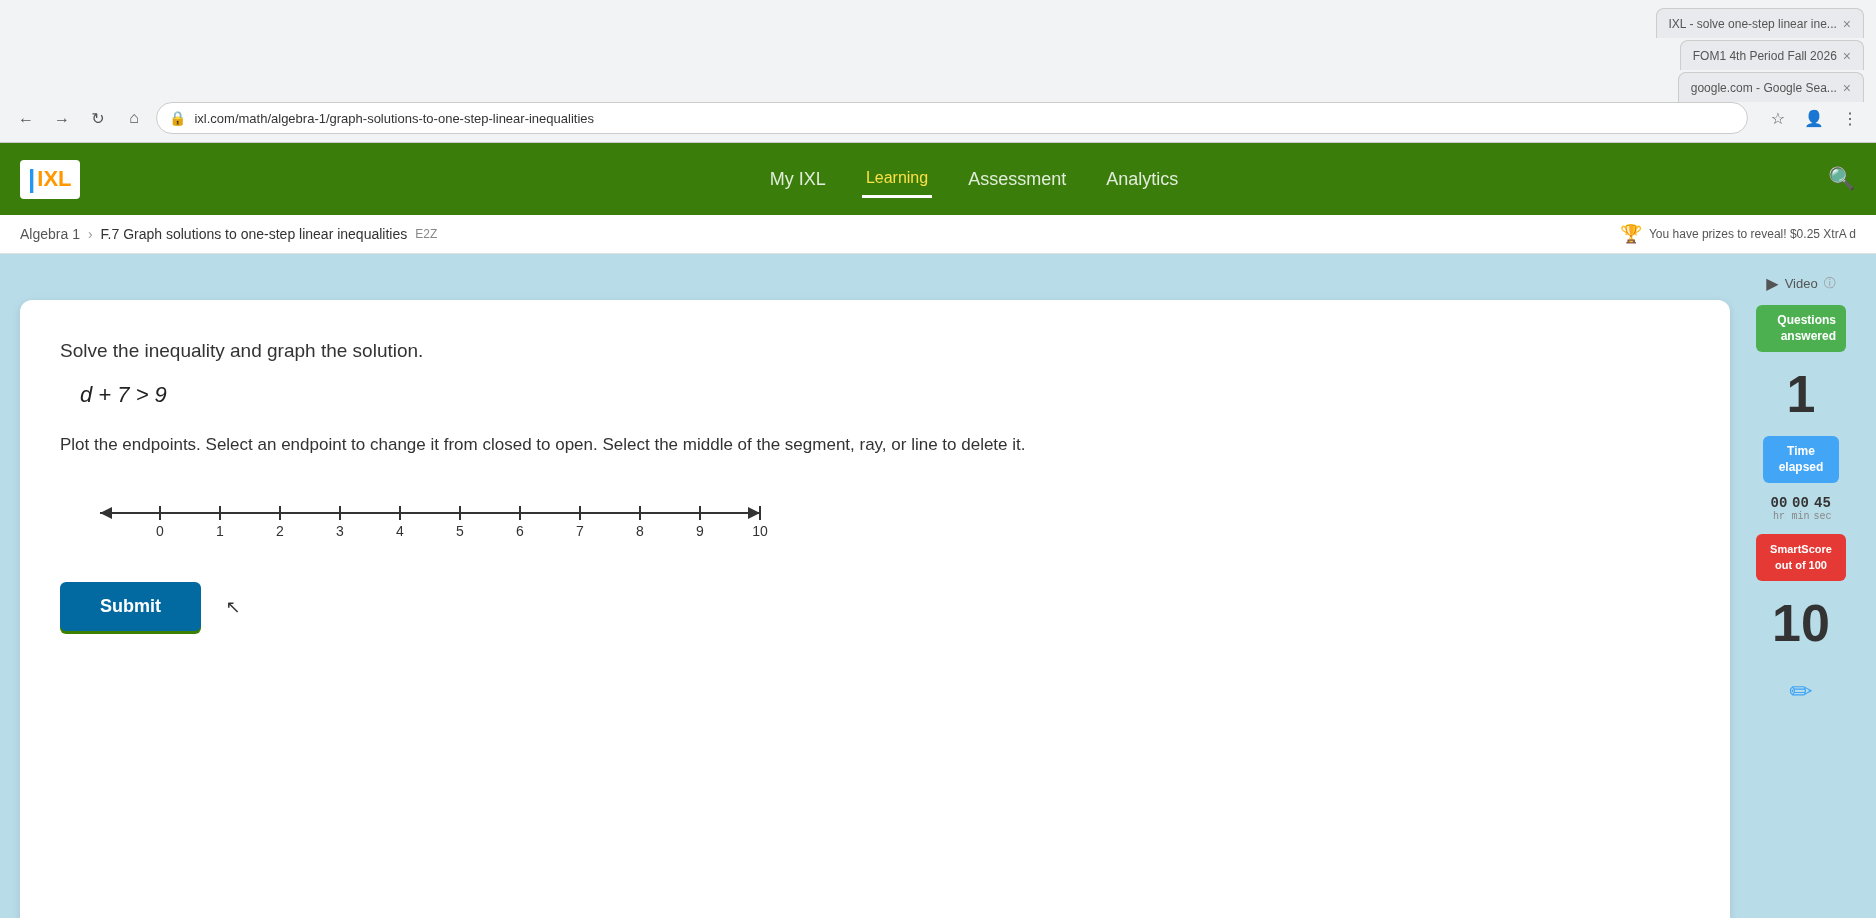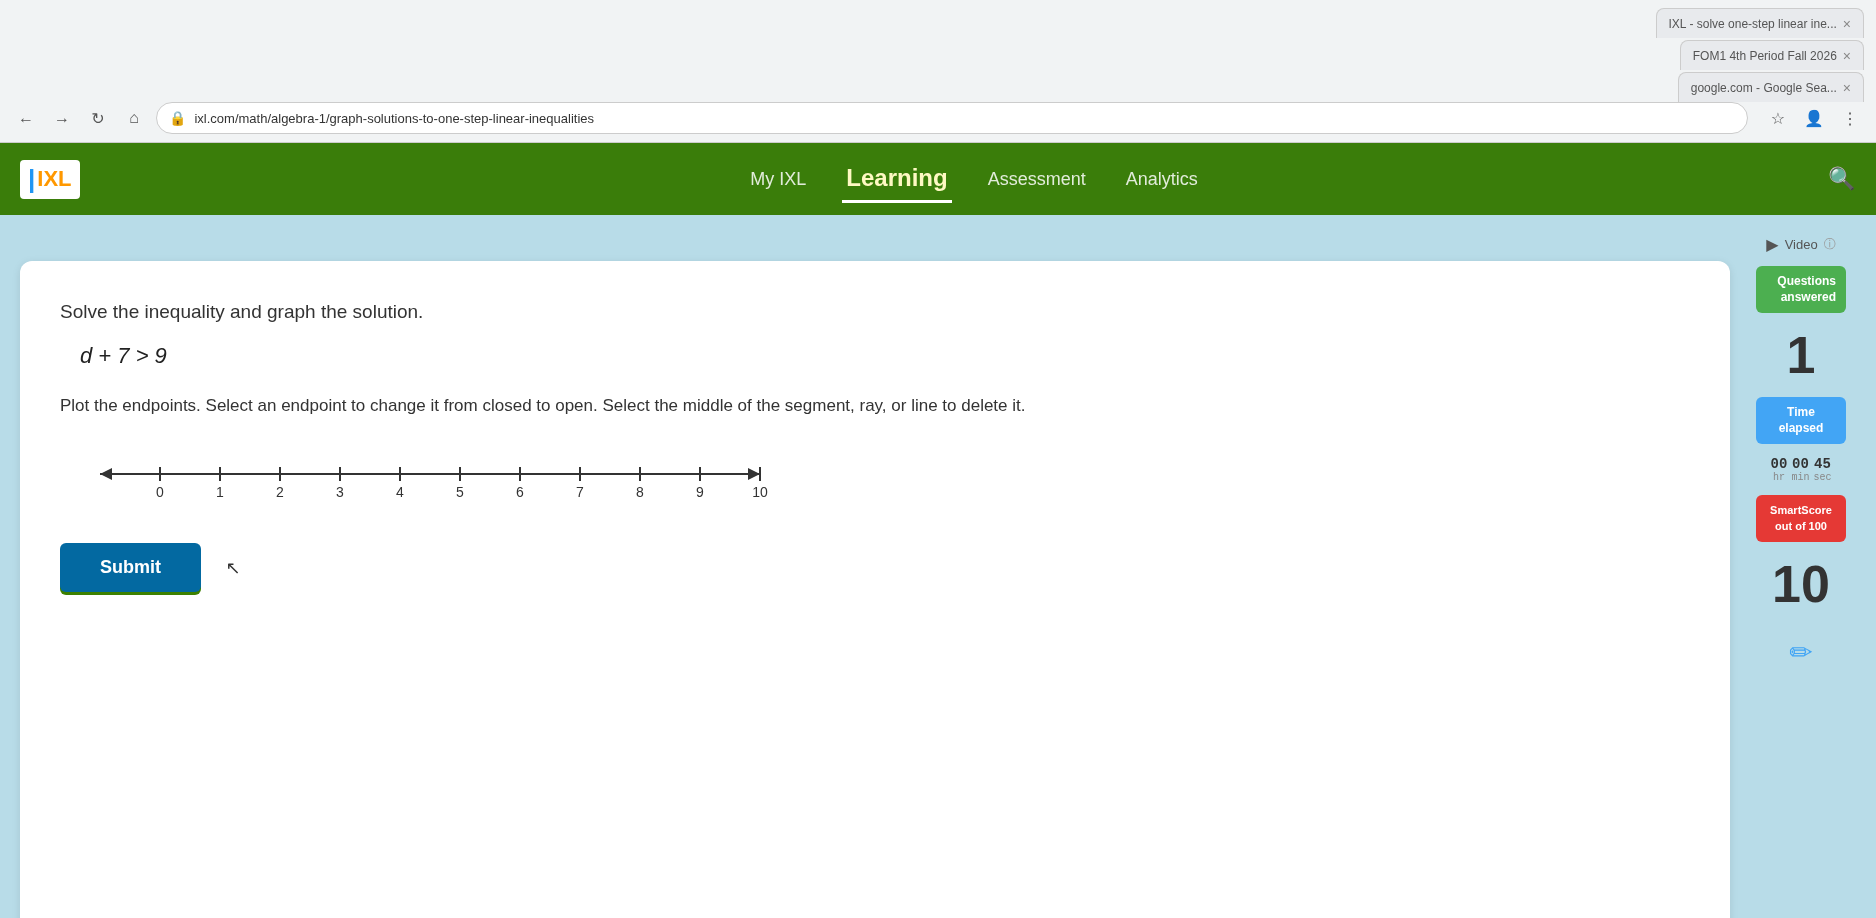--- a/index.html
+++ b/index.html
@@ -58,21 +58,21 @@
       display: flex; align-items: center; gap: 2px;
     }
     .logo-bracket { color: #2196F3; font-size: 26px; }
     .logo-ixl { color: #ff9800; font-size: 22px; font-weight: 900; }
     .ixl-nav { display: flex; align-items: center; gap: 32px; flex: 1; justify-content: center; }
     .nav-item {
       color: rgba(255,255,255,0.85); font-size: 18px; cursor: pointer;
       padding: 8px 4px; text-decoration: none;
     }
     .nav-item.active {
-      color: #fef9c3; font-weight: bold; font-size: 24px;
+      color: #fde047; font-weight: normal; font-size: 16px;
       border-bottom: 3px solid white;
     }
     .header-search {
       margin-left: auto; color: white; font-size: 22px; cursor: pointer;
     }
 
     
     .breadcrumb-bar {
       background: white; padding: 8px 20px; display: flex; align-items: center;
       font-size: 14px; color: #555; border-bottom: 1px solid #e0e0e0;
@@ -153,21 +153,21 @@
     }
 
     .questions-count {
       font-size: 52px; font-weight: bold; color: #333;
     }
 
     .time-elapsed-btn {
       background: #42a5f5; color: white; border: none;
       padding: 8px 10px; border-radius: 6px; font-size: 12px;
       font-weight: bold; text-align: center; cursor: pointer;
-      width: 90px; line-height: 1.3;
+      width: 76px; line-height: 1.3;
     }
 
     .time-display {
       display: flex; gap: 4px; font-size: 11px; color: #555;
     }
     .time-unit {
       display: flex; flex-direction: column; align-items: center; gap: 0; font-family: Liberation Mono, monospace;
     }
     .time-value { font-size: 14px; font-weight: bold; color: #333; }
     .time-label-sm { font-size: 10px; color: #888; }
@@ -231,20 +231,30 @@
     </div>
     <nav class="ixl-nav">
       <a class="nav-item">My IXL</a>
       <a class="nav-item active">Learning</a>
       <a class="nav-item">Assessment</a>
       <a class="nav-item">Analytics</a>
     </nav>
     <div class="header-search">🔍</div>
   </div>
 
+  <div class="breadcrumb-bar">
+    <a class="breadcrumb-link">Algebra 1</a>
+    <span class="breadcrumb-sep">›</span>
+    <span class="breadcrumb-current">F.7 Graph solutions to one-step linear inequalities</span>
+    <span class="breadcrumb-code">E2Z</span>
+    <div class="prizes-banner">
+      <span class="prize-icon">🏆</span>
+      <span>You have prizes to reveal! $0.25 XtrA d</span>
+    </div>
+  </div>
 
   <div class="main-area">
 
     <div class="question-panel">
 
       <div class="question-title">Solve the inequality and graph the solution.</div>
 
       <div class="equation">d + 7 &gt; 9</div>
 
       <div class="instruction-text">Plot the endpoints. Select an endpoint to change it from closed to open. Select the middle of the segment, ray, or line to delete it.</div>

